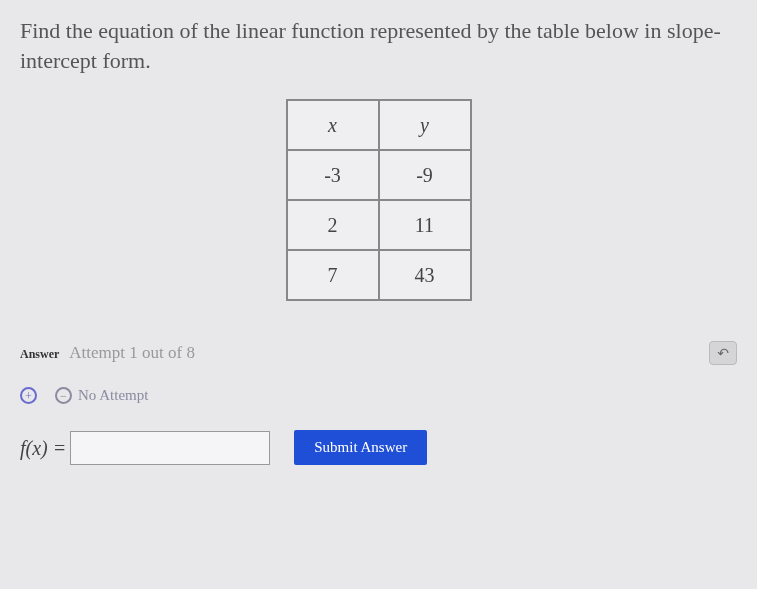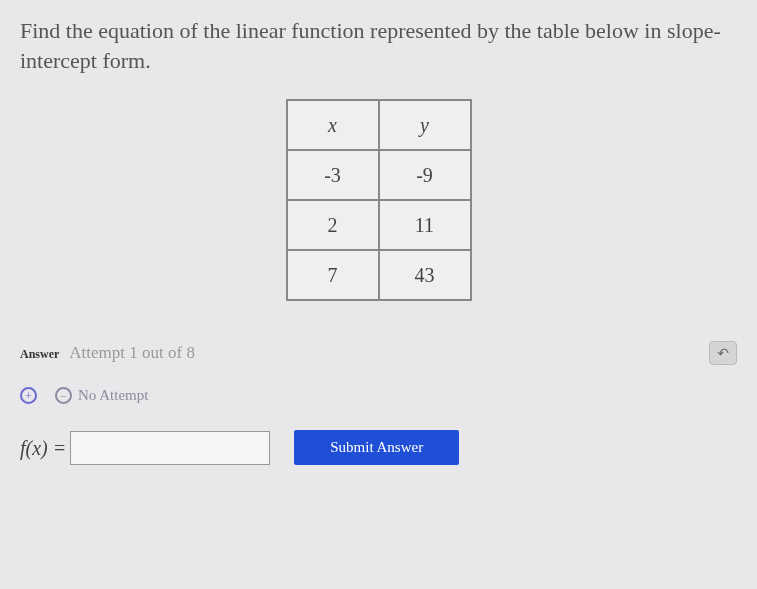--- a/index.html
+++ b/index.html
@@ -118,21 +118,21 @@
     height: 34px;
     border: 1.5px solid #999;
     background: #f5f5f7;
     font-size: 16px;
     padding: 0 8px;
   }
   .submit {
     background: #1f4fd6;
     color: #fff;
     border: none;
-    padding: 9px 36px;
+    padding: 9px 20px;
     font-size: 15px;
     font-family: Georgia, serif;
     border-radius: 2px;
     cursor: pointer;
     filter: blur(0.3px);
   }
 </style>
 </head>
 <body>
 

